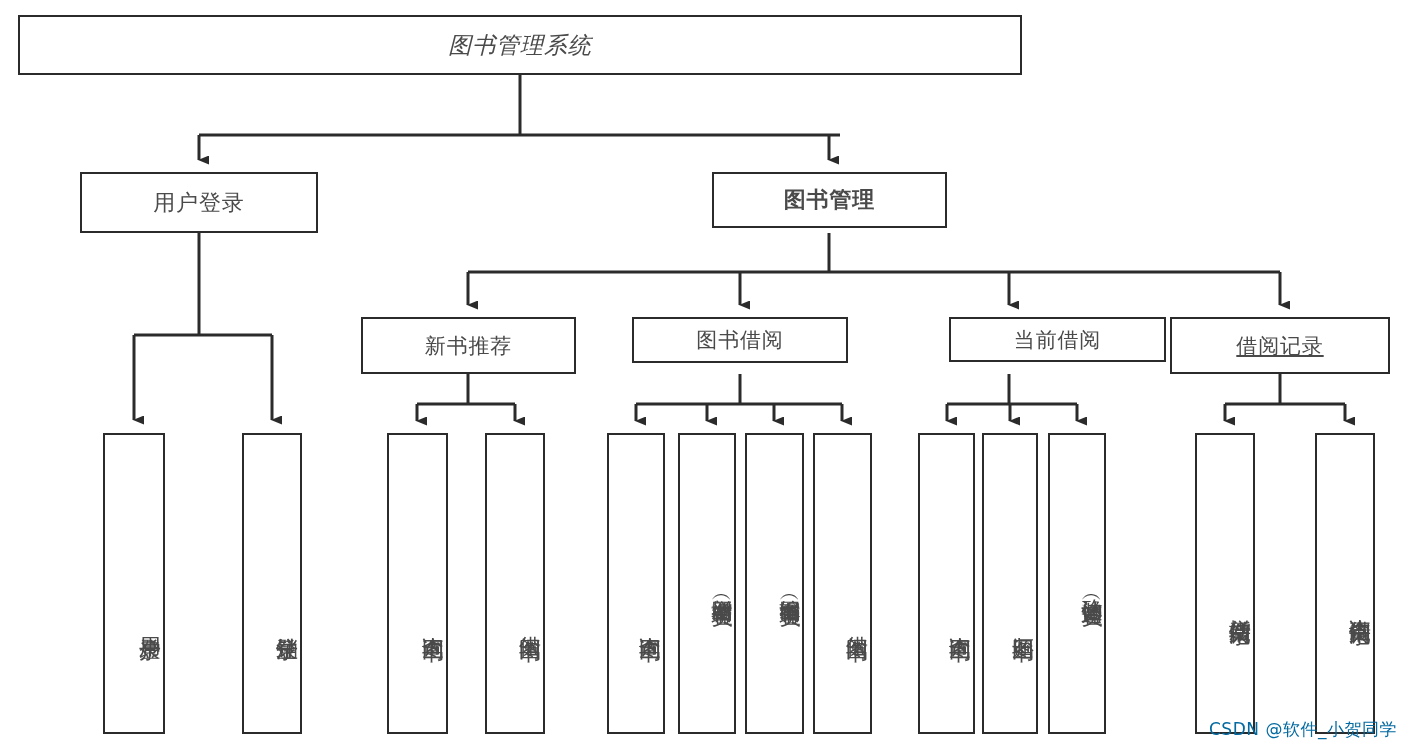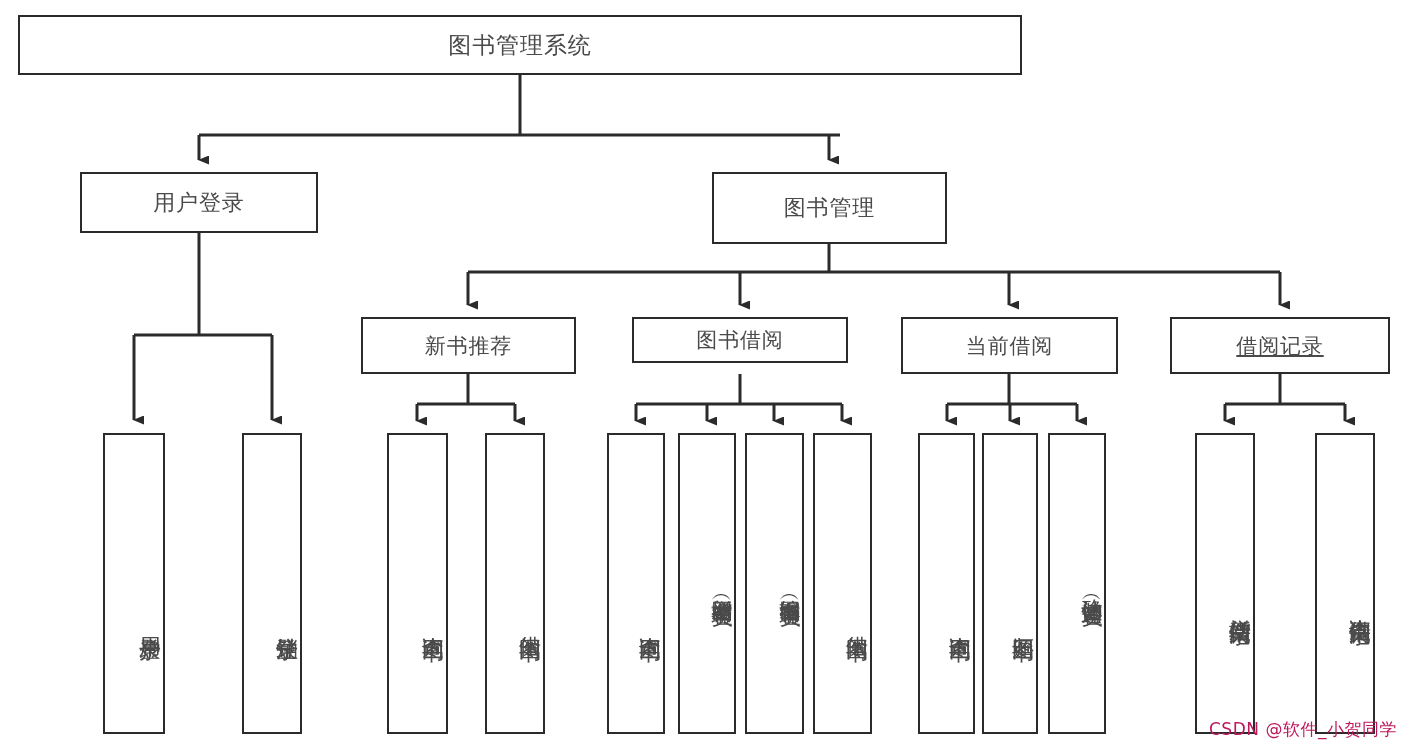--- a/index.html
+++ b/index.html
@@ -62,21 +62,21 @@
   }
   .node-label {
     display: block;
     white-space: pre-line;
   }
   #watermark {
     position: absolute;
     right: 8px;
     bottom: 6px;
     font-size: 17px;
-    color: #be185d;
+    color: #0369a1;
     letter-spacing: 0.03em;
     white-space: nowrap;
     margin-top: 16px;
   }
 </style>
 </head>
 <body>
 
 <div id="diagram-root">
 
@@ -123,41 +123,41 @@
       <path d="M1010,404 L1010,421" marker-end="url(#arrow-head)"></path>
       <path d="M1077,404 L1077,421" marker-end="url(#arrow-head)"></path>
 
       <path d="M1280,374 L1280,404"></path>
       <path d="M1225,404 L1345,404"></path>
       <path d="M1225,404 L1225,421" marker-end="url(#arrow-head)"></path>
       <path d="M1345,404 L1345,421" marker-end="url(#arrow-head)"></path>
     </g>
   </svg>
 
-  <div class="node node-root" style="left:18px; top:15px; width:1004px; height:60px;">
+  <div class="node node-root" style="left:18px; top:15px; width:1004px; height:60px;font-style:italic;">
     <span class="node-label">图书管理系统</span>
   </div>
 
   <div class="node node-l1" style="left:80px; top:172px; width:238px; height:61px;">
     <span class="node-label">用户登录</span>
   </div>
 
-  <div class="node node-l1" style="left:712px; top:172px; width:235px; height:72px;">
+  <div class="node node-l1" style="left:712px; top:172px; width:235px; height:56px;font-weight:bold;">
     <span class="node-label">图书管理</span>
   </div>
 
   <div class="node node-l2" style="left:361px; top:317px; width:215px; height:57px;">
     <span class="node-label">新书推荐</span>
   </div>
 
   <div class="node node-l2" style="left:632px; top:317px; width:216px; height:46px;">
     <span class="node-label">图书借阅</span>
   </div>
 
-  <div class="node node-l2" style="left:901px; top:317px; width:217px; height:57px;">
+  <div class="node node-l2" style="left:949px; top:317px; width:217px; height:45px;">
     <span class="node-label">当前借阅</span>
   </div>
 
   <div class="node node-l2" style="left:1170px; top:317px; width:220px; height:57px;text-decoration:underline;">
     <span class="node-label">借阅记录</span>
   </div>
 
   <div class="node node-leaf" style="left:103px; top:433px; width:62px; height:301px; padding-top:76px;">
     <span class="node-label">用户登录</span>
   </div>

